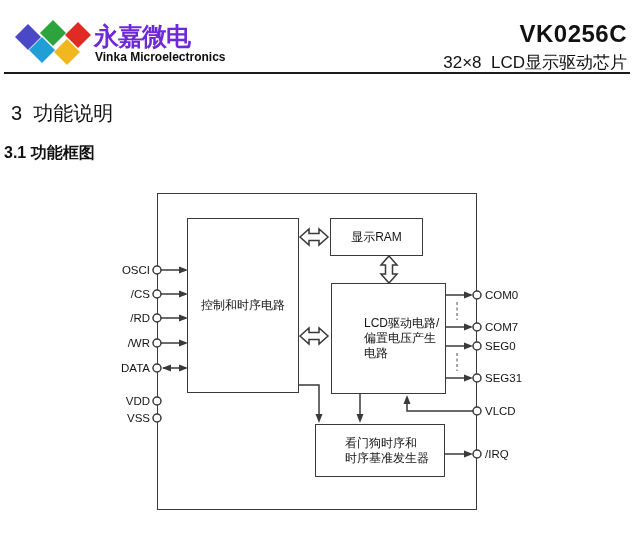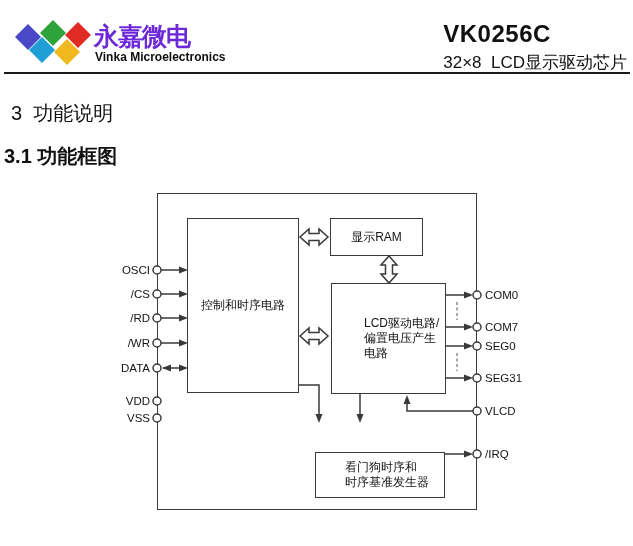--- a/index.html
+++ b/index.html
@@ -7,41 +7,41 @@
     position:relative; width:633px; height:546px; background:#fff;
     font-family:"Liberation Sans","DejaVu Sans",sans-serif; color:#111;
     overflow:hidden;
   }
   .abs { position:absolute; }
 
   
   #logo-svg { left:13px; top:16px; }
   #logo-cn { left:94px; top:20px; font-size:25px; font-weight:bold; letter-spacing:-1px; color:#6d28d9; }
   #logo-en { left:95px; top:50px; font-size:12px; font-weight:bold; color:#0d0d0d; }
-  #title-block { right:6px; top:20px; text-align:left; }
+  #title-block { right:6px; top:20px; text-align:right; }
   #part-number { font-size:24px; font-weight:bold; letter-spacing:0.5px; }
   #subtitle { font-size:17px; margin-top:3px; white-space:pre; }
   #header-rule { left:4px; top:72px; width:626px; height:2px; background:#1a1a1a; }
 
   
   #heading1 { left:11px; top:100px; font-size:20px; font-weight:normal; white-space:pre; }
-  #heading2 { left:4px; top:143px; font-size:20px; font-weight:bold; white-space:pre; }
+  #heading2 { left:4px; top:143px; font-size:16px; font-weight:bold; white-space:pre; }
 
   
   #outer-box { left:157px; top:193px; width:320px; height:317px;
     border:1.5px solid #3a3a3a; box-sizing:border-box; z-index:1; }
   #diagram-svg { left:0; top:0; z-index:2; pointer-events:none; }
 
   .block { background:#fff; border:1.5px solid #3a3a3a; box-sizing:border-box;
     display:flex; align-items:center; justify-content:center; z-index:3;
     font-size:12px; color:#141414; text-align:center; }
   #block-control  { left:187px; top:218px; width:112px; height:175px; }
   #block-ram      { left:330px; top:218px; width:93px; height:38px; }
   #block-lcd      { left:331px; top:283px; width:115px; height:111px;padding-left:32px; }
-  #block-watchdog { left:315px; top:424px; width:130px; height:46px;margin-top:28px; }
+  #block-watchdog { left:315px; top:424px; width:130px; height:53px; }
   .two-line { text-align:left; line-height:15px; }
   #block-watchdog .two-line { padding-left:14px; }
 
   .pin-label { height:14px; line-height:14px; font-size:11.5px; color:#131313; z-index:4; }
   .pin-left  { right:483px; }
   .pin-right { left:485px; text-align:left; }
 </style>
 </head>
 <body>
 

